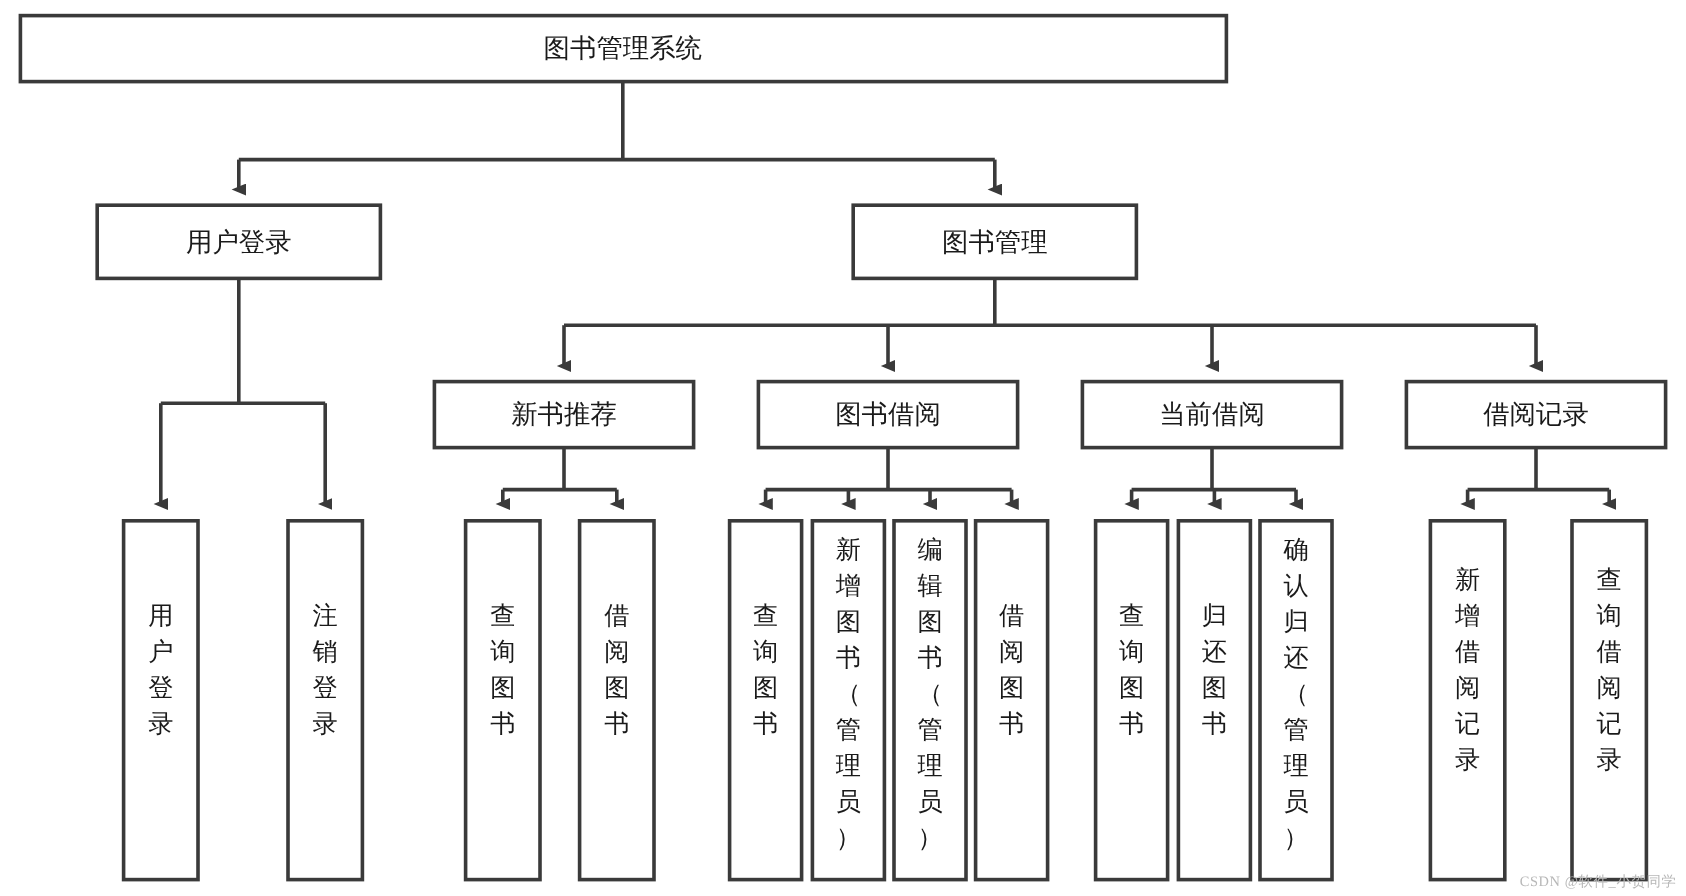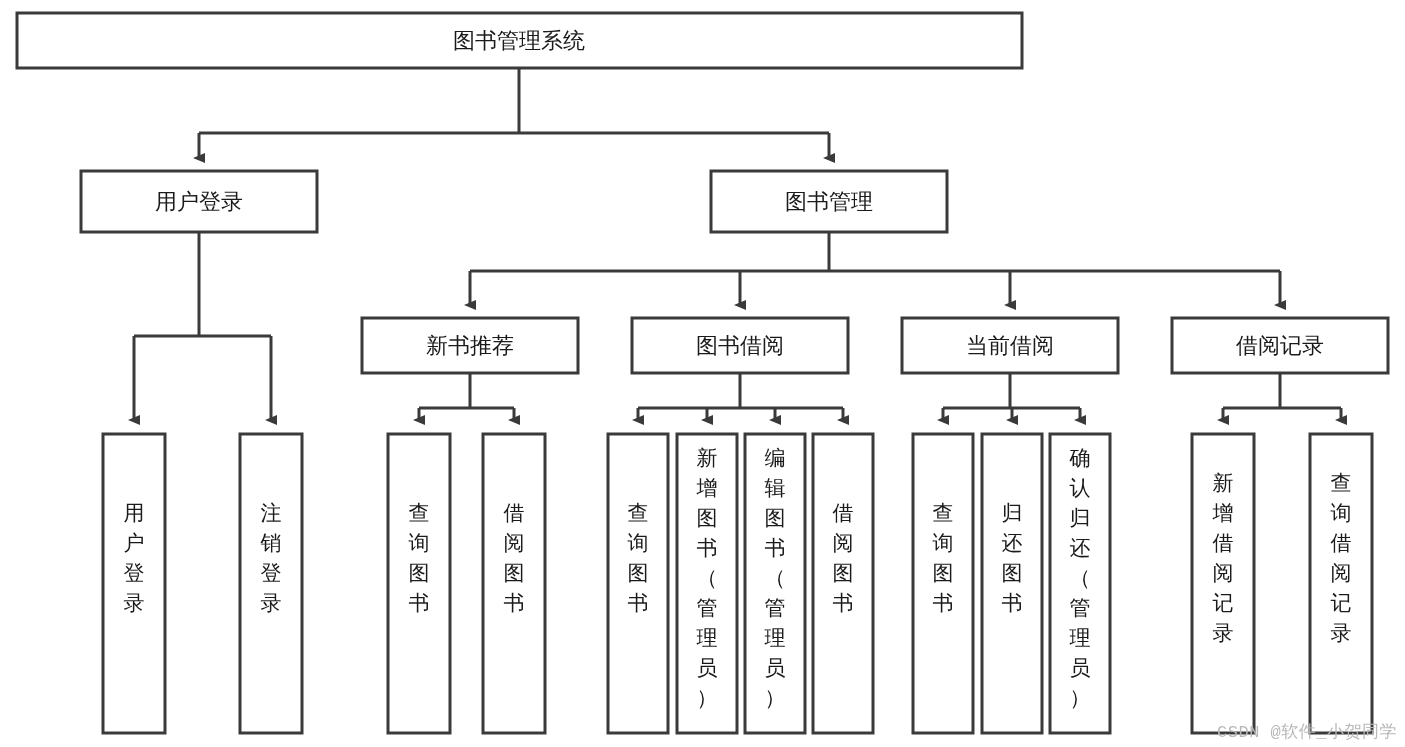--- a/index.html
+++ b/index.html
@@ -50,22 +50,22 @@
   .node-label-vertical {
     font-family: "Liberation Sans", "DejaVu Sans", sans-serif;
     fill: #1a1a1a;
     font-size: 21px;
     text-anchor: middle;
   }
   .watermark {
     position: absolute;
     right: 8px;
     bottom: 4px;
-    font-family: Liberation Mono, monospace;
-    font-size: 17px;
+    font-family: Liberation Serif, serif;
+    font-size: 12px;
     color: #b8b8b8;
     white-space: nowrap;
     user-select: none;
     letter-spacing: 0.5px;
   }
 </style>
 </head>
 <body>
 
 <div id="diagram-root">

